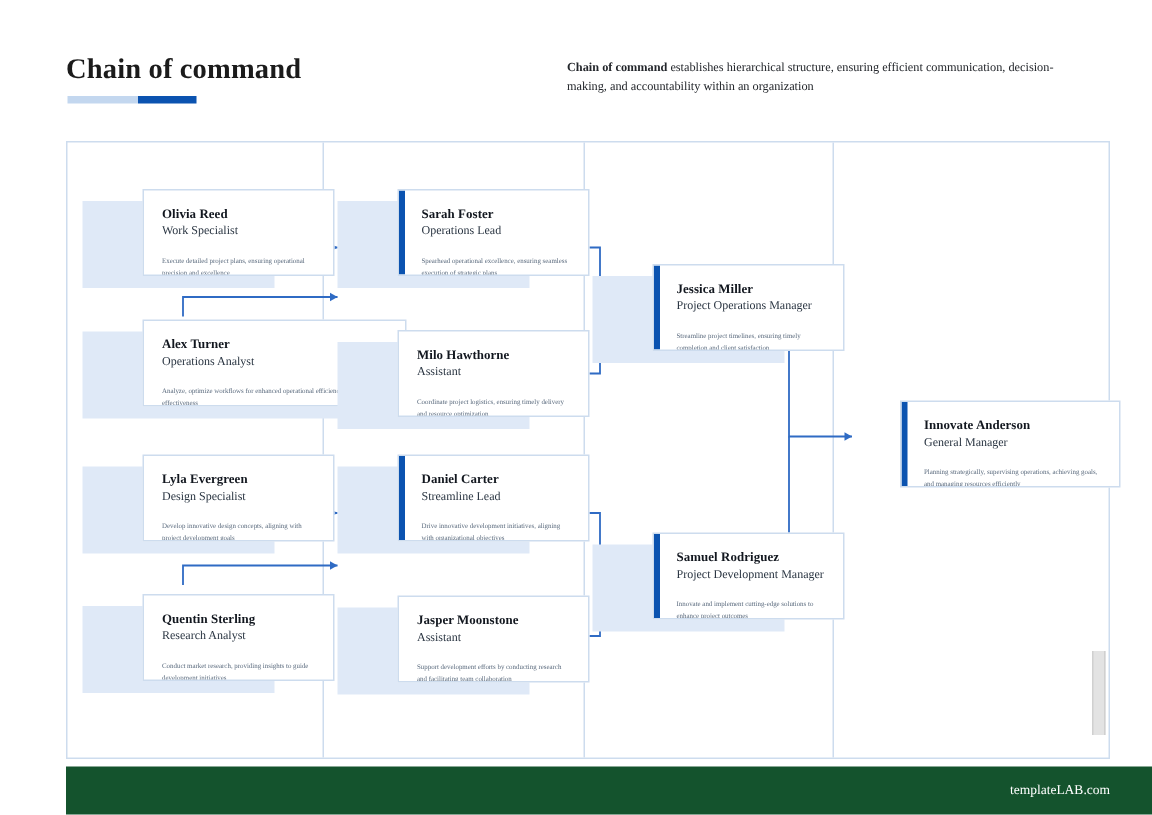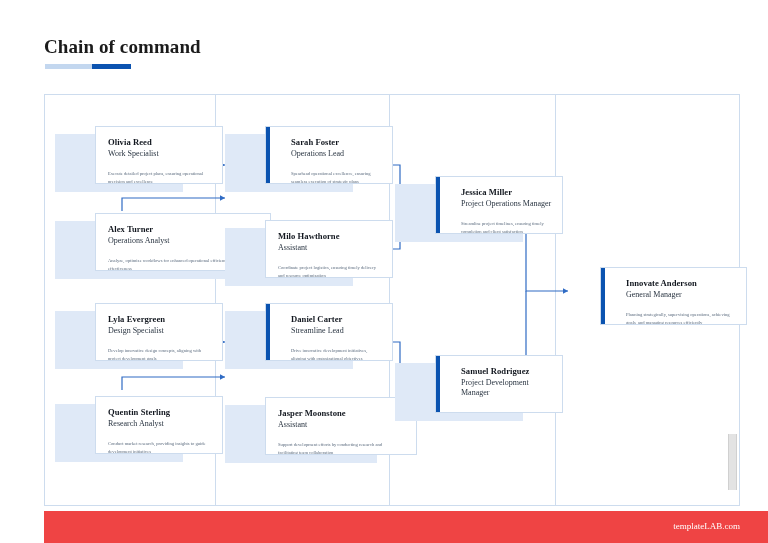--- a/index.html
+++ b/index.html
@@ -103,21 +103,21 @@
   .node .accent {
     position: absolute;
     left: 0; top: 0;
     width: 4px; height: 100%;
     background: #0b53b0;
   }
   .node .body {
     padding: 10px 9px 8px 12px;
   }
   .node.lead .body {
-    padding-left: 25px;
+    padding-left: 15px;
   }
   .node .name {
     font-family: "Liberation Serif", serif;
     font-weight: bold;
     font-size: 8.6px;
     color: #12171f;
     letter-spacing: 0.05px;
     line-height: 1.25;
   }
   .node .role {
@@ -144,38 +144,41 @@
     background: #e3e3e3;
     border-left: 1px solid #d0d0d0;
     border-right: 1px solid #d0d0d0;
   }
 
   
   #footer {
     position: absolute;
     left: 44px; top: 511px;
     width: 724px; height: 32px;
-    background: #ef4444;
+    background: #14532d;
   }
   #footer-brand {
     position: absolute;
     right: 28px; top: 10px;
     font-family: "Liberation Serif", serif;
     font-size: 9px;
     color: #ffffff;
   }
 </style>
 </head>
 <body>
 
 <div id="header">
   <div id="title">Chain of command</div>
   <div id="title-rule">
     <div class="seg-light"></div>
     <div class="seg-dark"></div>
+  </div>
+  <div id="subtitle">
+    <span class="lead">Chain of command</span><span> establishes hierarchical structure, ensuring efficient communication, decision-making, and accountability within an organization</span>
   </div>
 </div>
 
 <div id="canvas">
   <div class="col-divider" style="left:170px"></div>
   <div class="col-divider" style="left:344px"></div>
   <div class="col-divider" style="left:510px"></div>
 </div>
 
 <svg id="wires" viewBox="0 0 696 412">
@@ -284,21 +287,21 @@
   <div class="card">
     <div class="accent"></div>
     <div class="body">
       <div class="name">Daniel Carter</div>
       <div class="role">Streamline Lead</div>
       <div class="desc">Drive innovative development initiatives, aligning with organizational objectives</div>
     </div>
   </div>
 </div>
 
-<div class="node" style="left:225px; top:405px; width:128px; height:58px;padding-left:24px;">
+<div class="node" style="left:225px; top:405px; width:128px; height:58px;">
   <div class="shadow"></div>
   <div class="card">
     <div class="body">
       <div class="name">Jasper Moonstone</div>
       <div class="role">Assistant</div>
       <div class="desc">Support development efforts by conducting research and facilitating team collaboration</div>
     </div>
   </div>
 </div>
 

